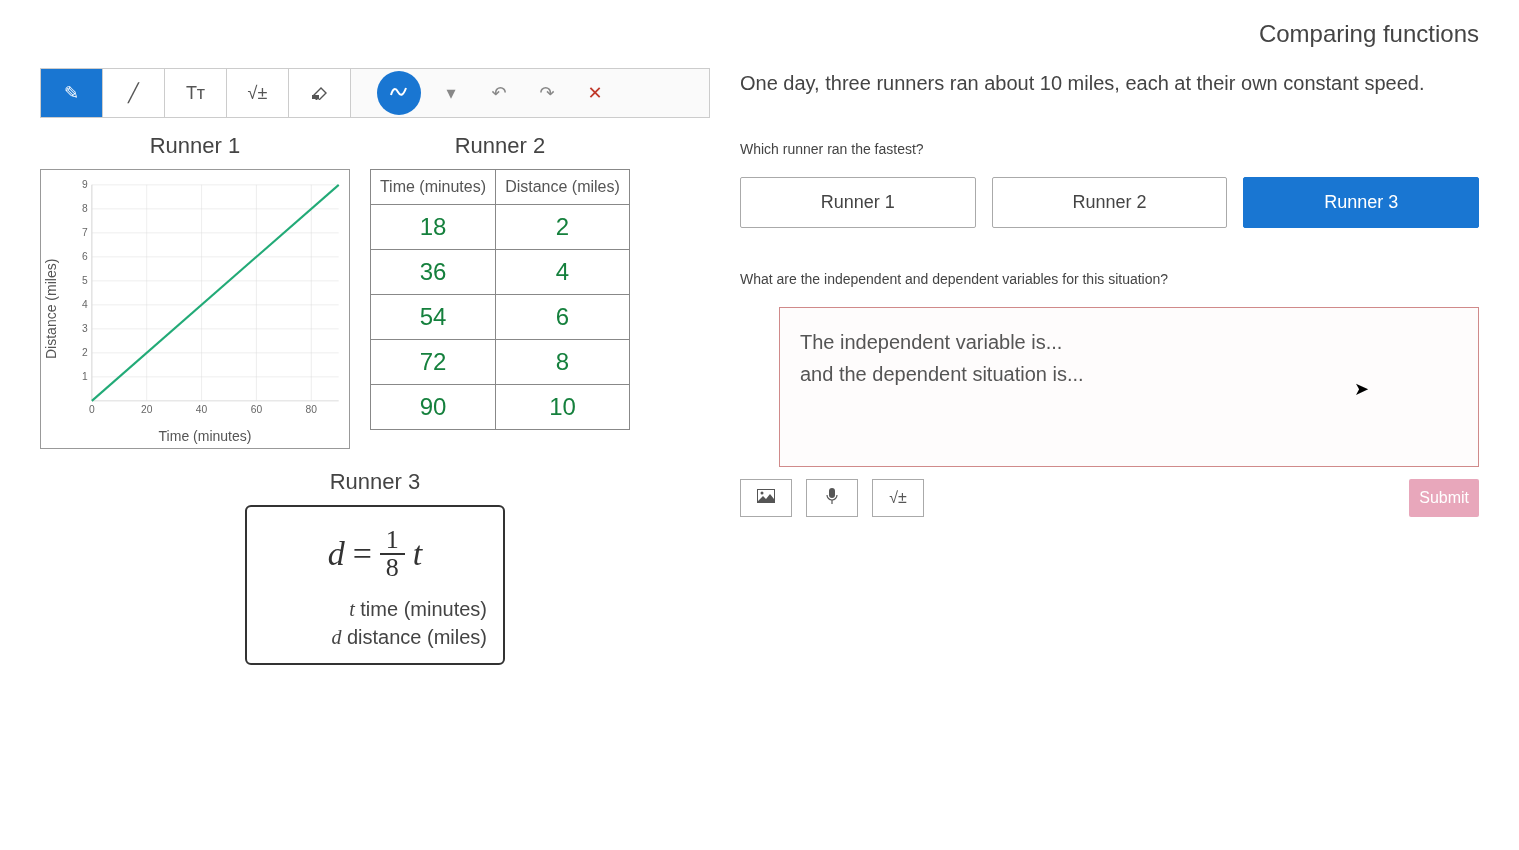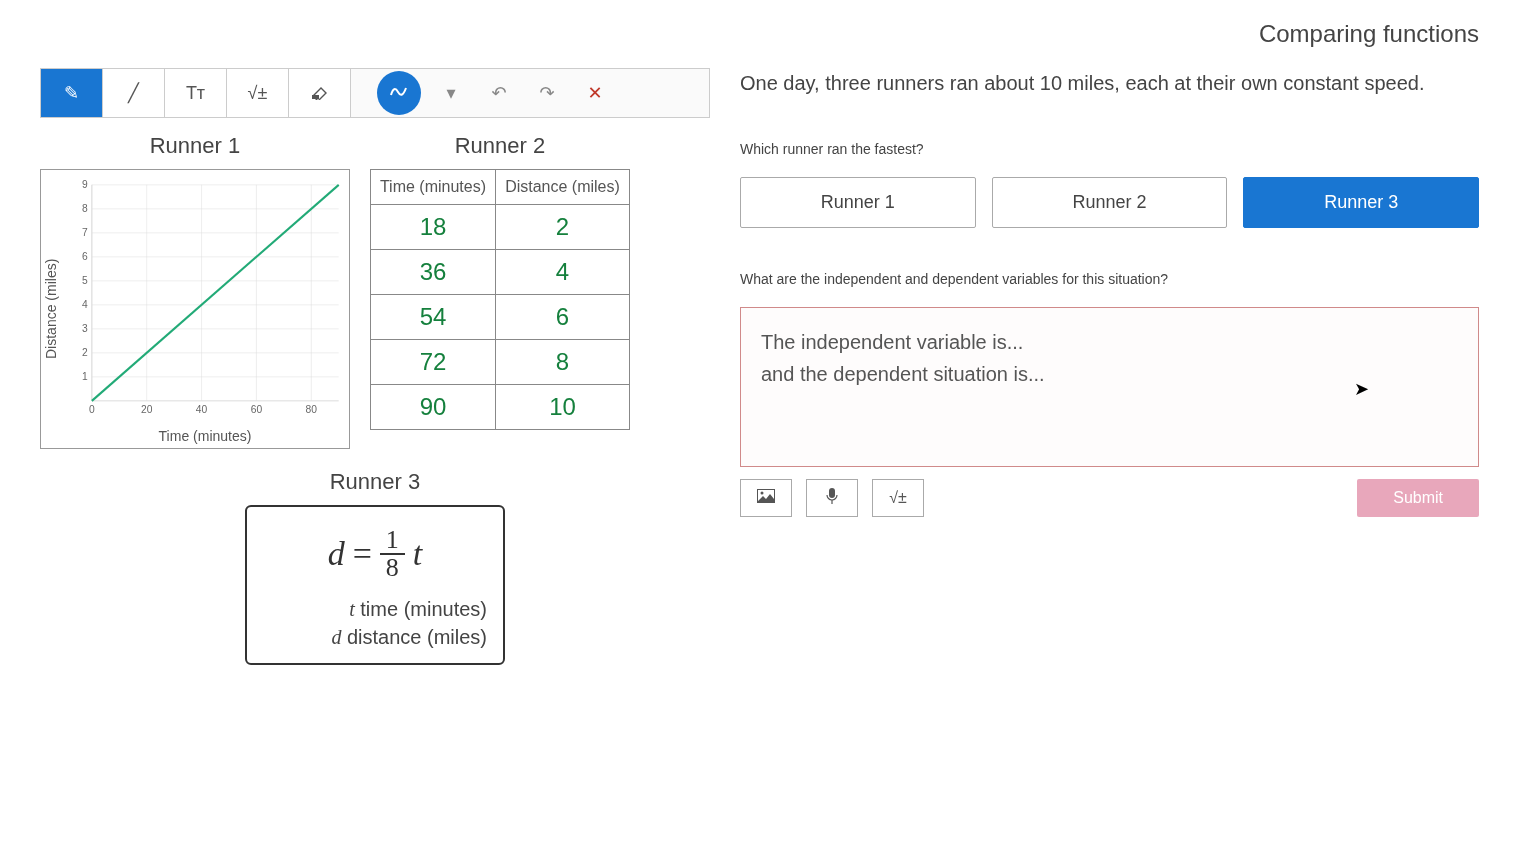--- a/index.html
+++ b/index.html
@@ -180,35 +180,36 @@
 }
 .textarea-wrap {
   border: 1px solid #d08a8a;
   background: #fefcfc;
   padding: 18px 20px;
   min-height: 160px;
   font-size: 20px;
   color: #555;
   line-height: 1.6;
   margin-bottom: 12px;
+  margin-left: 39px;
 }
 .textarea-wrap p { margin: 0; }
 .input-toolbar { display: flex; align-items: center; gap: 14px; }
 .it-btn {
   width: 52px; height: 38px;
   border: 1px solid #aaa;
   background: #fff;
   display: flex; align-items: center; justify-content: center;
   cursor: pointer;
   color: #555;
   font-size: 16px;
 }
 .submit-btn {
   margin-left: auto;
-  padding: 10px 36px;
+  padding: 10px 10px;
   background: #e8a7bb;
   color: #fff;
   border: none;
   font-size: 16px;
   cursor: pointer;
   border-radius: 2px;
 }
 .cursor-ptr {
   position: absolute;
   top: 378px;

